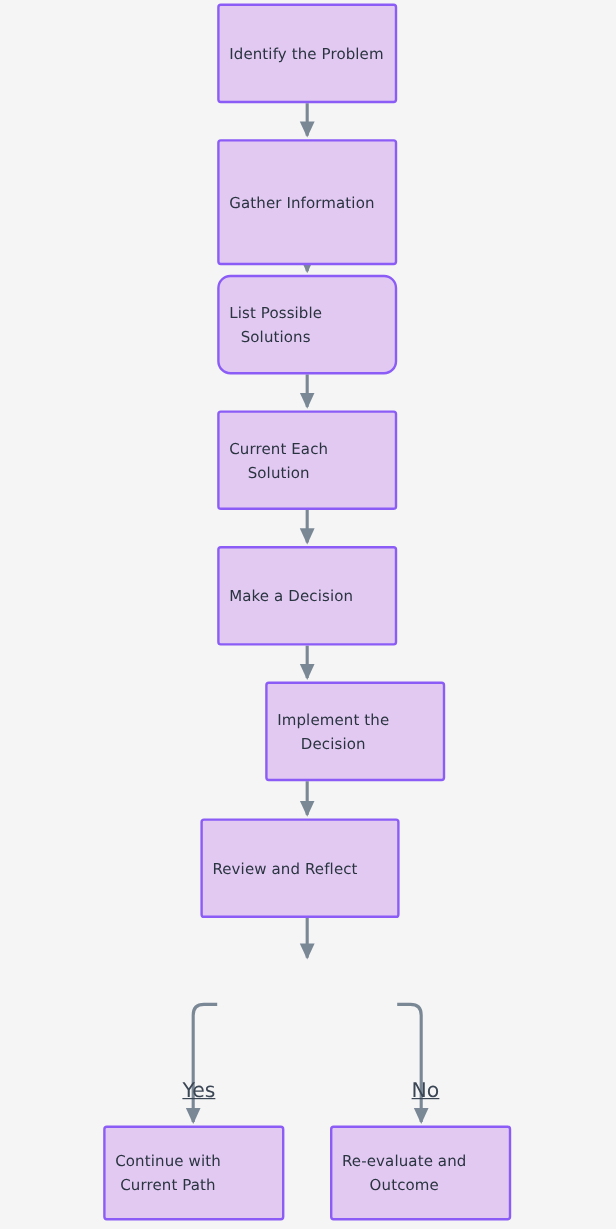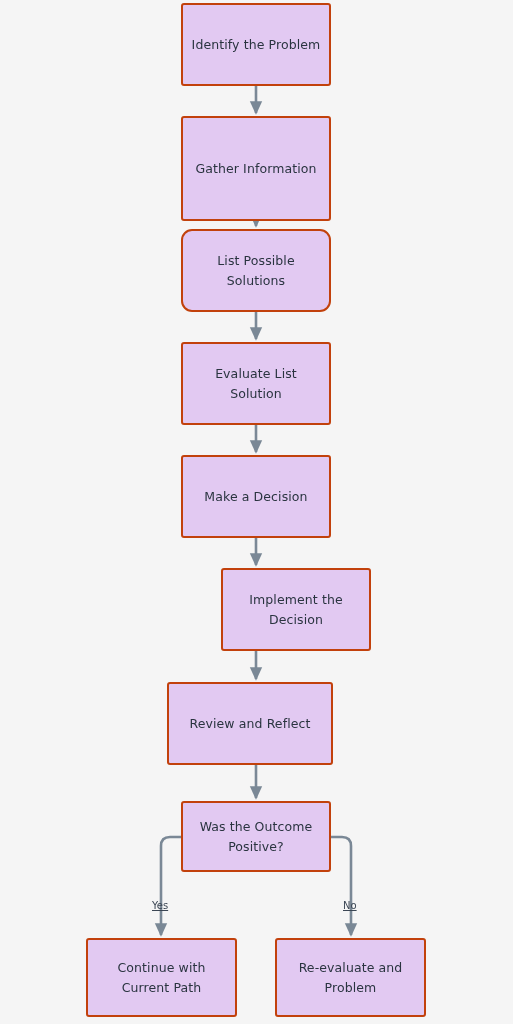--- a/index.html
+++ b/index.html
@@ -23,40 +23,39 @@
     left: 0;
     top: 0;
     width: 513px;
     height: 1024px;
     pointer-events: none;
   }
   .node {
     position: absolute;
     box-sizing: border-box;
     background: #e2c9f2;
-    border: 2px solid #c2410c;
+    border: 2px solid #8b5cf6;
     border-radius: 3px;
     display: flex;
     align-items: center;
-    justify-content: center;
     text-align: center;
     color: #2a3440;
     font-size: 12.5px;
     line-height: 1.55;
     letter-spacing: 0.1px;
     padding: 20px 8px;
   }
   .node-label {
     display: block;
     white-space: pre-line;
   }
   .edge-label {
     position: absolute;
     color: #3b4654;
-    font-size: 10px;
+    font-size: 17px;
     line-height: 1;
     white-space: nowrap;
     text-decoration: underline;
   }
 </style>
 </head>
 <body>
 
 <div id="flow-canvas">
 
@@ -90,48 +89,44 @@
   <div class="node" style="left:181px; top:116px; width:150px; height:105px;">
     <span class="node-label">Gather Information</span>
   </div>
 
   <div class="node" style="left:181px; top:229px; width:150px; height:83px;border-radius:11px;">
     <span class="node-label">List Possible
 Solutions</span>
   </div>
 
   <div class="node" style="left:181px; top:342px; width:150px; height:83px;">
-    <span class="node-label">Evaluate List
+    <span class="node-label">Current Each
 Solution</span>
   </div>
 
   <div class="node" style="left:181px; top:455px; width:150px; height:83px;">
     <span class="node-label">Make a Decision</span>
   </div>
 
   <div class="node" style="left:181px; top:568px; width:150px; height:83px;margin-left:40px;">
     <span class="node-label">Implement the
 Decision</span>
   </div>
 
   <div class="node" style="left:167px; top:682px; width:166px; height:83px;">
     <span class="node-label">Review and Reflect</span>
   </div>
 
-  <div class="node" style="left:181px; top:801px; width:150px; height:71px;">
-    <span class="node-label">Was the Outcome
-Positive?</span>
-  </div>
 
   <div class="node" style="left:86px; top:938px; width:151px; height:79px;">
     <span class="node-label">Continue with
 Current Path</span>
   </div>
 
   <div class="node" style="left:275px; top:938px; width:151px; height:79px;">
     <span class="node-label">Re-evaluate and
-Problem</span>
+Outcome</span>
   </div>
 
   <span class="edge-label" style="left:152px; top:901px;">Yes</span>
   <span class="edge-label" style="left:343px; top:901px;">No</span>
 
 </div>
 
 </body></html>

